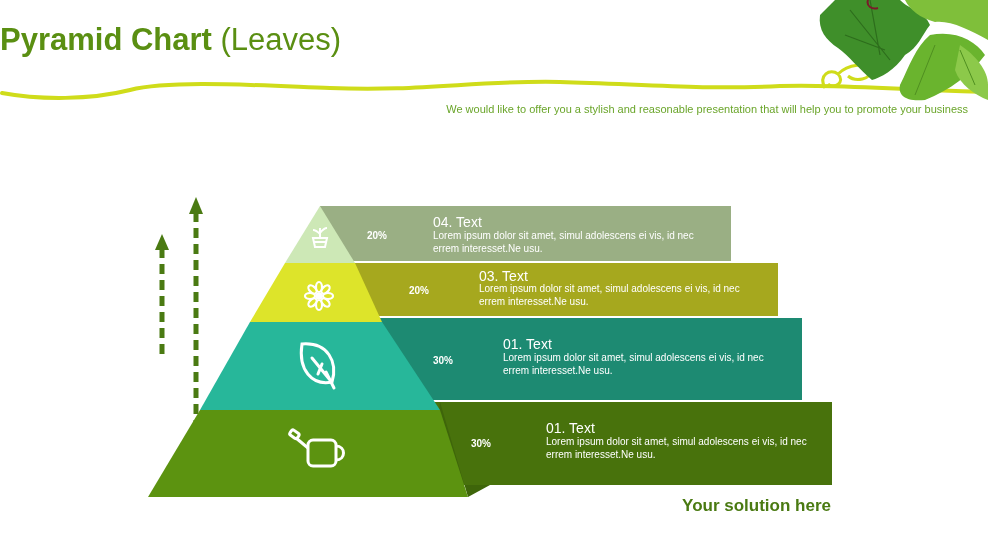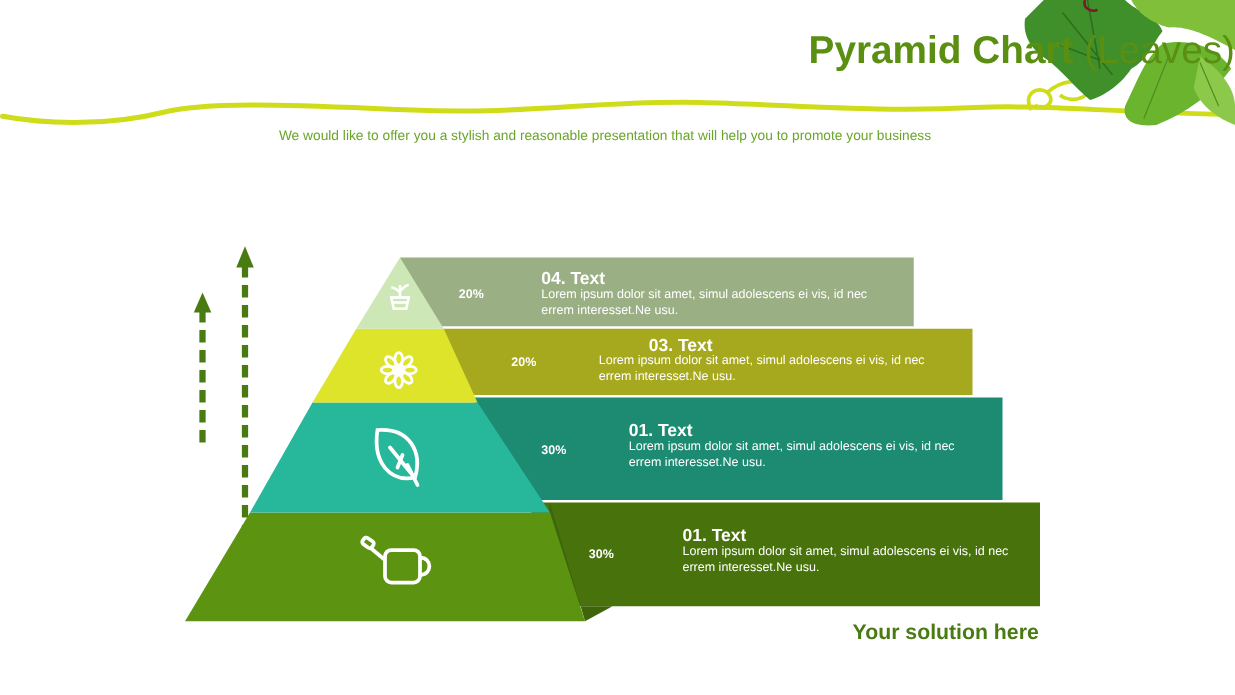--- a/index.html
+++ b/index.html
@@ -1,23 +1,23 @@
 <!DOCTYPE html>
 <html><head>
 <meta charset="utf-8">
 <style>
   html,body{margin:0;padding:0;}
   body{width:988px;height:556px;position:relative;overflow:hidden;background:#ffffff;font-family:"Liberation Sans","DejaVu Sans",sans-serif;}
-  .title{position:absolute;left:0;width:988px;top:22px;text-align:right;font-size:31px;color:#5a8f12;}
+  .title{position:absolute;left:0;width:988px;top:22px;text-align:left;font-size:31px;color:#5a8f12;}
   .title .bold{font-weight:bold;}
-  .subtitle{position:absolute;left:0;width:968px;top:103px;text-align:center;font-size:11px;color:#6aa52a;}
+  .subtitle{position:absolute;left:0;width:968px;top:103px;text-align:right;font-size:11px;color:#6aa52a;}
   .deco{position:absolute;left:0;top:0;}
   .bar{position:absolute;color:#fff;}
   .bar .pct{position:absolute;font-size:10px;font-weight:bold;text-align:center;}
-  .bar .btitle{position:absolute;font-size:14px;font-weight:bold;}
+  .bar .btitle{position:absolute;font-size:14px;font-weight:normal;}
   .bar .bdesc{position:absolute;font-size:10px;line-height:12.5px;width:300px;}
   .solution{position:absolute;right:157px;top:496px;font-size:17px;font-weight:bold;color:#4a7a12;}
 </style>
 </head>
 <body>
 
 <svg class="deco" width="988" height="556">
 
   <path d="M2,93 C40,100 90,100 130,90 C170,80 250,85 330,88 C420,92 480,80 560,82 C640,84 700,90 780,86 C830,84 860,88 988,92" stroke="#cfdc1a" stroke-width="4" fill="none" stroke-linecap="round"></path>
 
@@ -46,21 +46,21 @@
 <div class="title"><span class="bold">Pyramid Chart</span><span> (Leaves)</span></div>
 <div class="subtitle">We would like to offer you a stylish and reasonable presentation that will help you to promote your business</div>
 
 <div class="bar" style="left:320px;top:206px;width:411px;height:55px;background:#9aaf84;">
   <span class="pct" style="left:47px;top:24px;">20%</span>
   <span class="btitle" style="left:113px;top:8px;">04. Text</span>
   <span class="bdesc" style="left:113px;top:24px;width:280px;">Lorem ipsum dolor sit amet, simul adolescens ei vis, id nec errem interesset.Ne usu.</span>
 </div>
 <div class="bar" style="left:354px;top:263px;width:424px;height:53px;background:#a6a81e;">
   <span class="pct" style="left:55px;top:22px;">20%</span>
-  <span class="btitle" style="left:125px;top:5px;margin-left:40px;">03. Text</span>
+  <span class="btitle" style="left:125px;top:5px;">03. Text</span>
   <span class="bdesc" style="left:125px;top:20px;width:280px;">Lorem ipsum dolor sit amet, simul adolescens ei vis, id nec errem interesset.Ne usu.</span>
 </div>
 <div class="bar" style="left:380px;top:318px;width:422px;height:82px;background:#1d8a72;">
   <span class="pct" style="left:53px;top:37px;">30%</span>
   <span class="btitle" style="left:123px;top:18px;">01. Text</span>
   <span class="bdesc" style="left:123px;top:34px;width:280px;">Lorem ipsum dolor sit amet, simul adolescens ei vis, id nec errem interesset.Ne usu.</span>
 </div>
 <div class="bar" style="left:425px;top:402px;width:407px;height:83px;background:#48720c;">
   <span class="pct" style="left:46px;top:36px;">30%</span>
   <span class="btitle" style="left:121px;top:18px;text-align:center;">01. Text</span>

